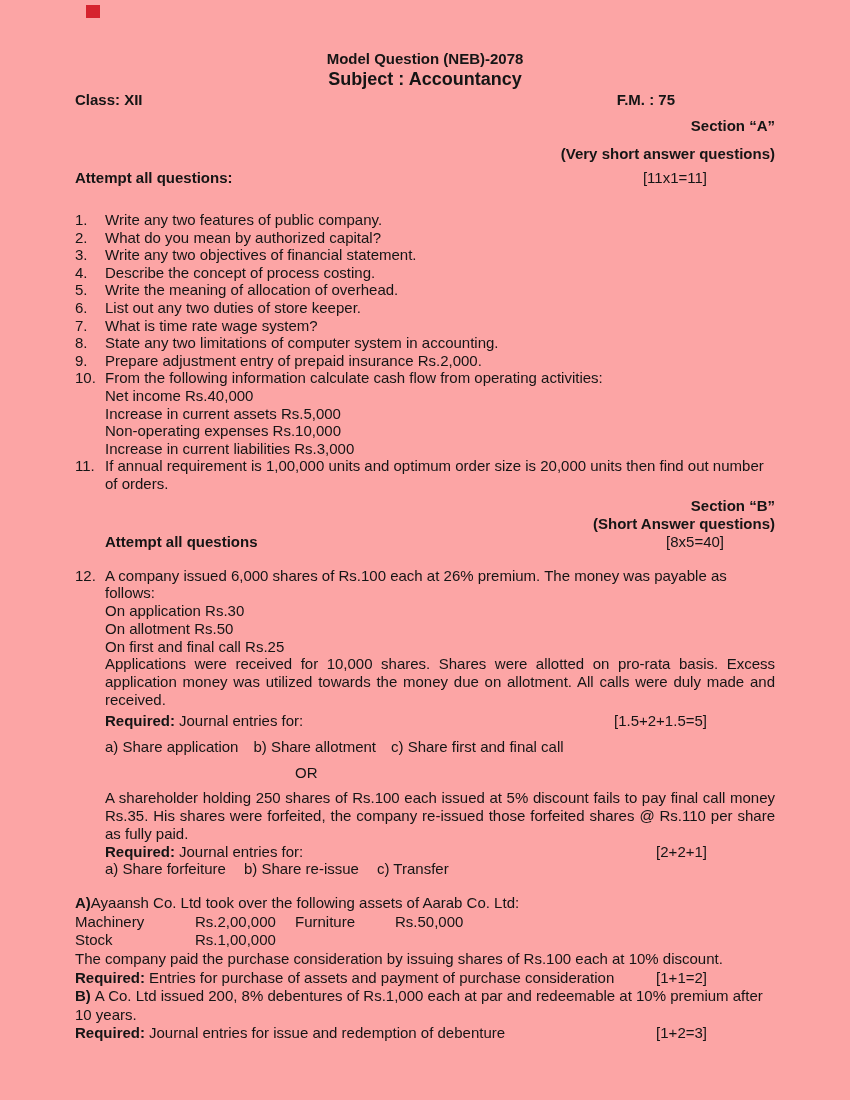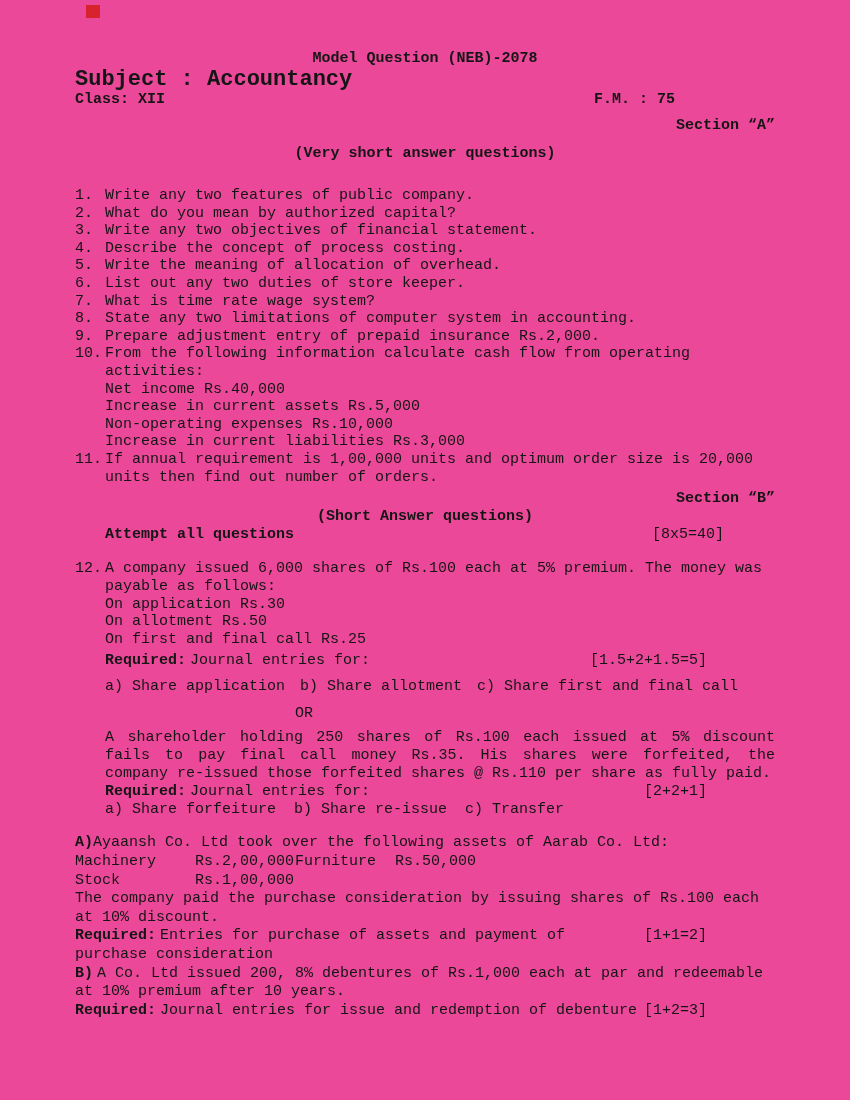--- a/index.html
+++ b/index.html
@@ -1,41 +1,41 @@
 <!DOCTYPE html>
 <html><head>
 <meta charset="utf-8">
 <style>
   * { margin:0; padding:0; box-sizing:border-box; }
   html,body { background:#ffffff; }
   .page {
     position:relative;
     width:850px; height:1100px;
-    background:#ec4899;
+    background:#fca5a5;
     color:#151515;
-    font-family:Liberation Mono, monospace;
+    font-family:Liberation Sans, sans-serif;
     font-size:15px;
     overflow:hidden;
   }
   .red-mark {
     position:absolute; left:86px; top:5px;
     width:14px; height:13px;
   }
   .content {
     position:absolute; left:75px; top:0;
     width:700px;
   }
   .title1 { margin-top:50px; text-align:center; font-weight:bold; font-size:15px; line-height:18px; }
-  .title2 { margin-top:1px; font-weight:bold; font-size:22px; line-height:21px; }
+  .title2 { margin-top:1px; text-align:center; font-weight:bold; font-size:18px; line-height:21px; }
   .meta-row { display:flex; justify-content:space-between; font-weight:bold; line-height:18px; margin-top:1px; }
   .meta-row .fm { margin-right:100px; }
   .instructions { margin-top:13px; font-style:italic; line-height:19px; width:655px; }
   .sec-head { text-align:right; font-weight:bold; line-height:18px; }
   .sec-head.a { margin-top:8px; }
-  .sec-sub { text-align:center; font-weight:bold; line-height:18px; margin-top:10px; }
+  .sec-sub { text-align:right; font-weight:bold; line-height:18px; margin-top:10px; }
   .attempt-row { display:flex; justify-content:space-between; line-height:18px; margin-top:6px; }
   .attempt-row .label { font-weight:bold; }
   .marks { font-weight:normal; margin-right:68px; white-space:nowrap; }
   .marks.b-head { margin-right:51px;text-align:right; }
   .indent30 { margin-left:30px; }
 
   .qa-list { margin-top:24px; line-height:17.6px; }
   .qrow { display:flex; }
   .qno { width:30px; flex:0 0 30px; }
   .qtext { flex:1; }
@@ -74,20 +74,24 @@
     <div class="title2">Subject : Accountancy</div>
 
     <div class="meta-row">
       <span>Class: XII</span>
       <span class="fm">F.M. : 75</span>
     </div>
 
 
     <div class="sec-head a">Section “A”</div>
     <div class="sec-sub">(Very short answer questions)</div>
+    <div class="attempt-row">
+      <span class="label">Attempt all questions:</span>
+      <span class="marks">[11x1=11]</span>
+    </div>
 
     <div class="qa-list" id="qa-list">
         <div class="qrow">
           <span class="qno">1.</span>
           <div class="qtext">
             <div>Write any two features of public company.</div>
           </div>
         </div>
         <div class="qrow">
           <span class="qno">2.</span>
@@ -158,26 +162,27 @@
     <div class="sec-head b">Section “B”</div>
     <div class="sec-sub b">(Short Answer questions)</div>
     <div class="attempt-row b">
       <span class="label indent30">Attempt all questions</span>
       <span class="marks b-head">[8x5=40]</span>
     </div>
 
     <div class="bigq q12">
       <span class="qno">12.</span>
       <div class="q-content">
-        <div>A company issued 6,000 shares of Rs.100 each at 5% premium. The money was payable as follows:</div>
+        <div>A company issued 6,000 shares of Rs.100 each at 26% premium. The money was payable as follows:</div>
         <div id="q12-payable">
             <div>On application Rs.30</div>
             <div>On allotment Rs.50</div>
             <div>On first and final call Rs.25</div>
           </div>
+        <div class="justify">Applications were received for 10,000 shares. Shares were allotted on pro-rata basis. Excess application money was utilized towards the money due on allotment. All calls were duly made and received.</div>
         <div class="req-row">
           <span><span class="bold">Required:</span><span class="req-text">Journal entries for:</span></span>
           <span class="marks">[1.5+2+1.5=5]</span>
         </div>
         <div class="parts" id="q12-parts">
             <span>a) Share application</span>
             <span>b) Share allotment</span>
             <span>c) Share first and final call</span>
           </div>
         <div class="or-line">OR</div>

